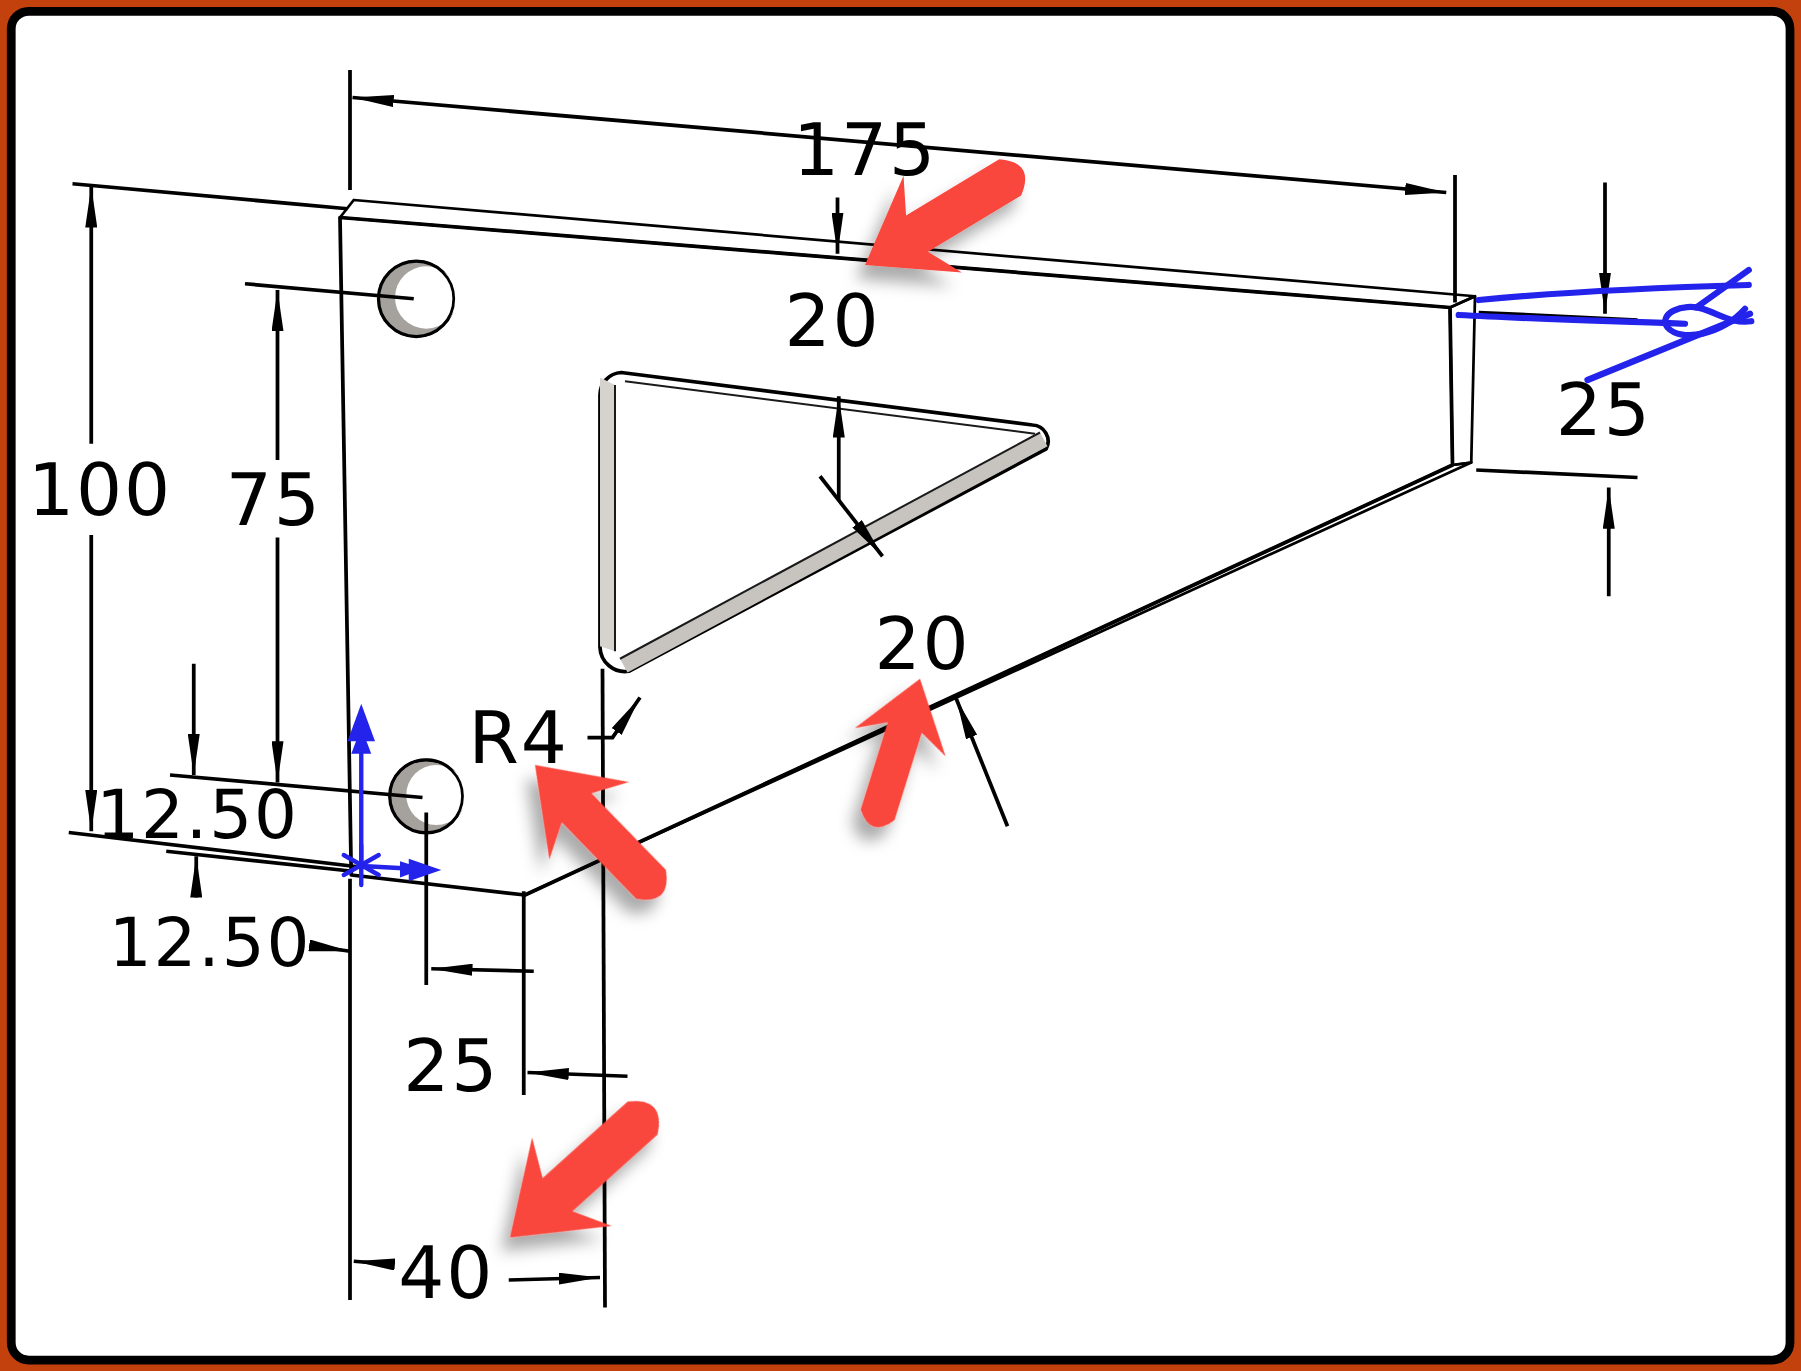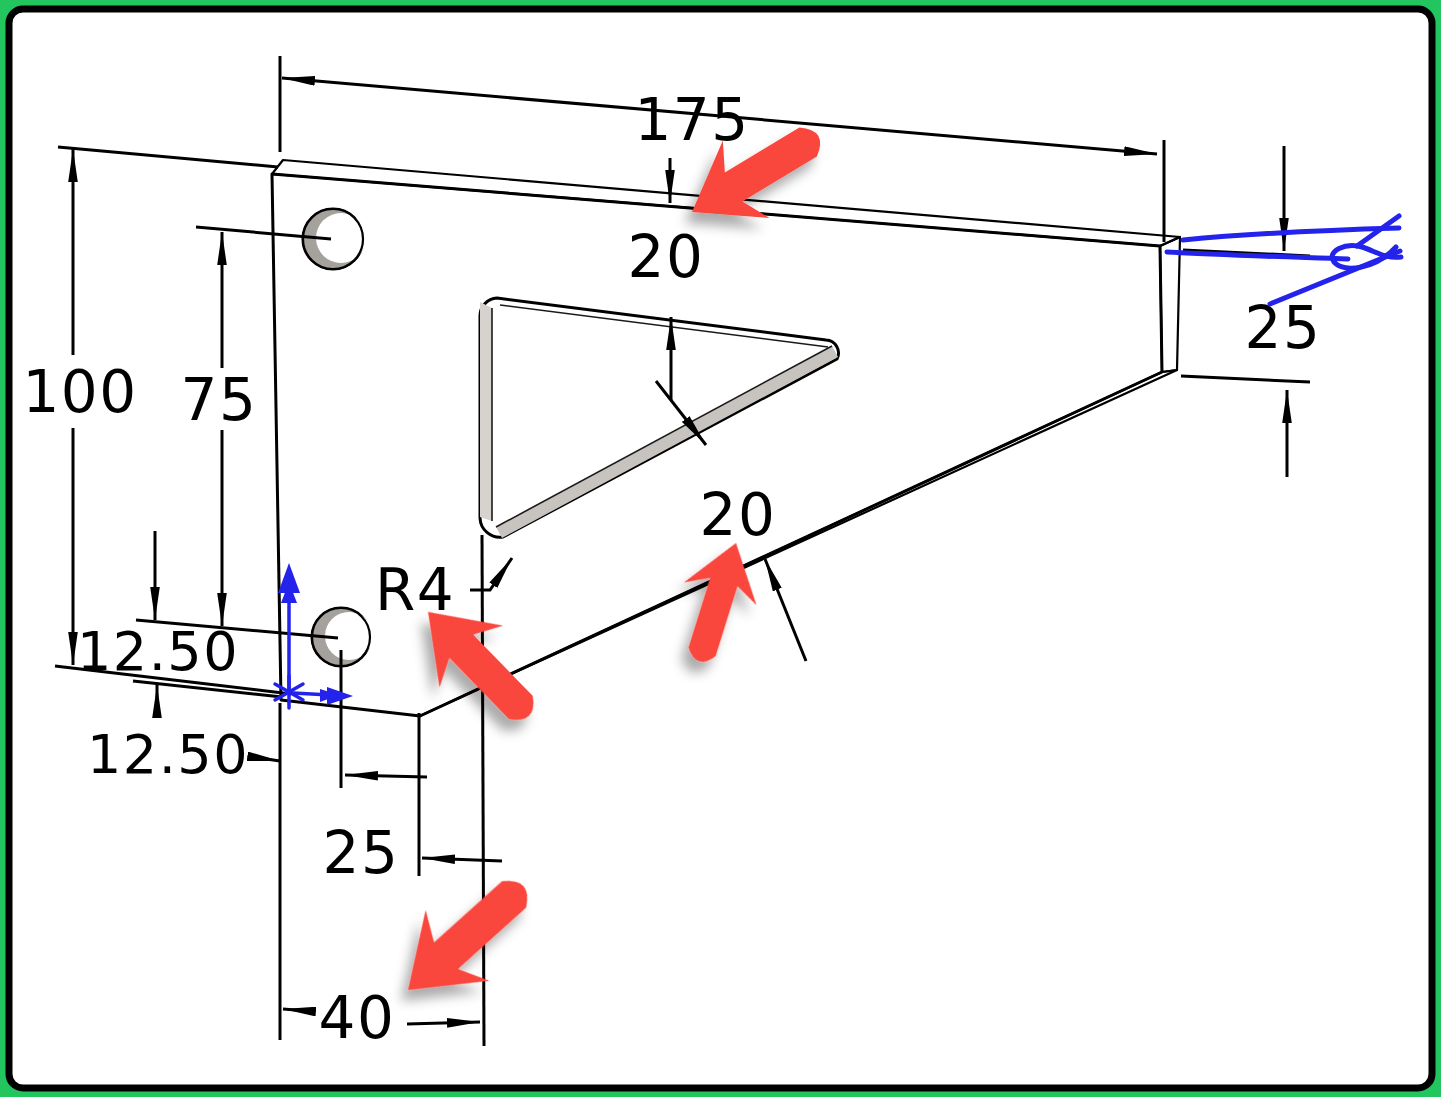--- a/index.html
+++ b/index.html
@@ -1,16 +1,16 @@
 <!DOCTYPE html>
 <html><head>
 <meta charset="utf-8">
 <style>
   html,body{margin:0;padding:0;background:#ffffff;}
-  .stage{width:1441px;height:1097px;position:relative;background:#22c55e;}
+  .stage{width:1441px;height:1097px;position:relative;background:#c2410c;}
   svg{display:block;}
   text{font-family:"DejaVu Sans", sans-serif;fill:#000;letter-spacing:1.5px;}
   .dimtxt{font-size:58px;}
   .dimtxt-sm{font-size:54px;}
   .dl{stroke:#000;stroke-width:3;fill:none;stroke-linecap:butt;}
   .edge{stroke:#000;stroke-width:3;fill:none;stroke-linejoin:round;}
   .edge2{stroke:#000;stroke-width:2.2;fill:none;stroke-linejoin:round;}
   .thin{stroke:#1a1a1a;stroke-width:1.6;fill:none;}
   .bluestroke{fill:none;stroke-linecap:round;}
 </style>

